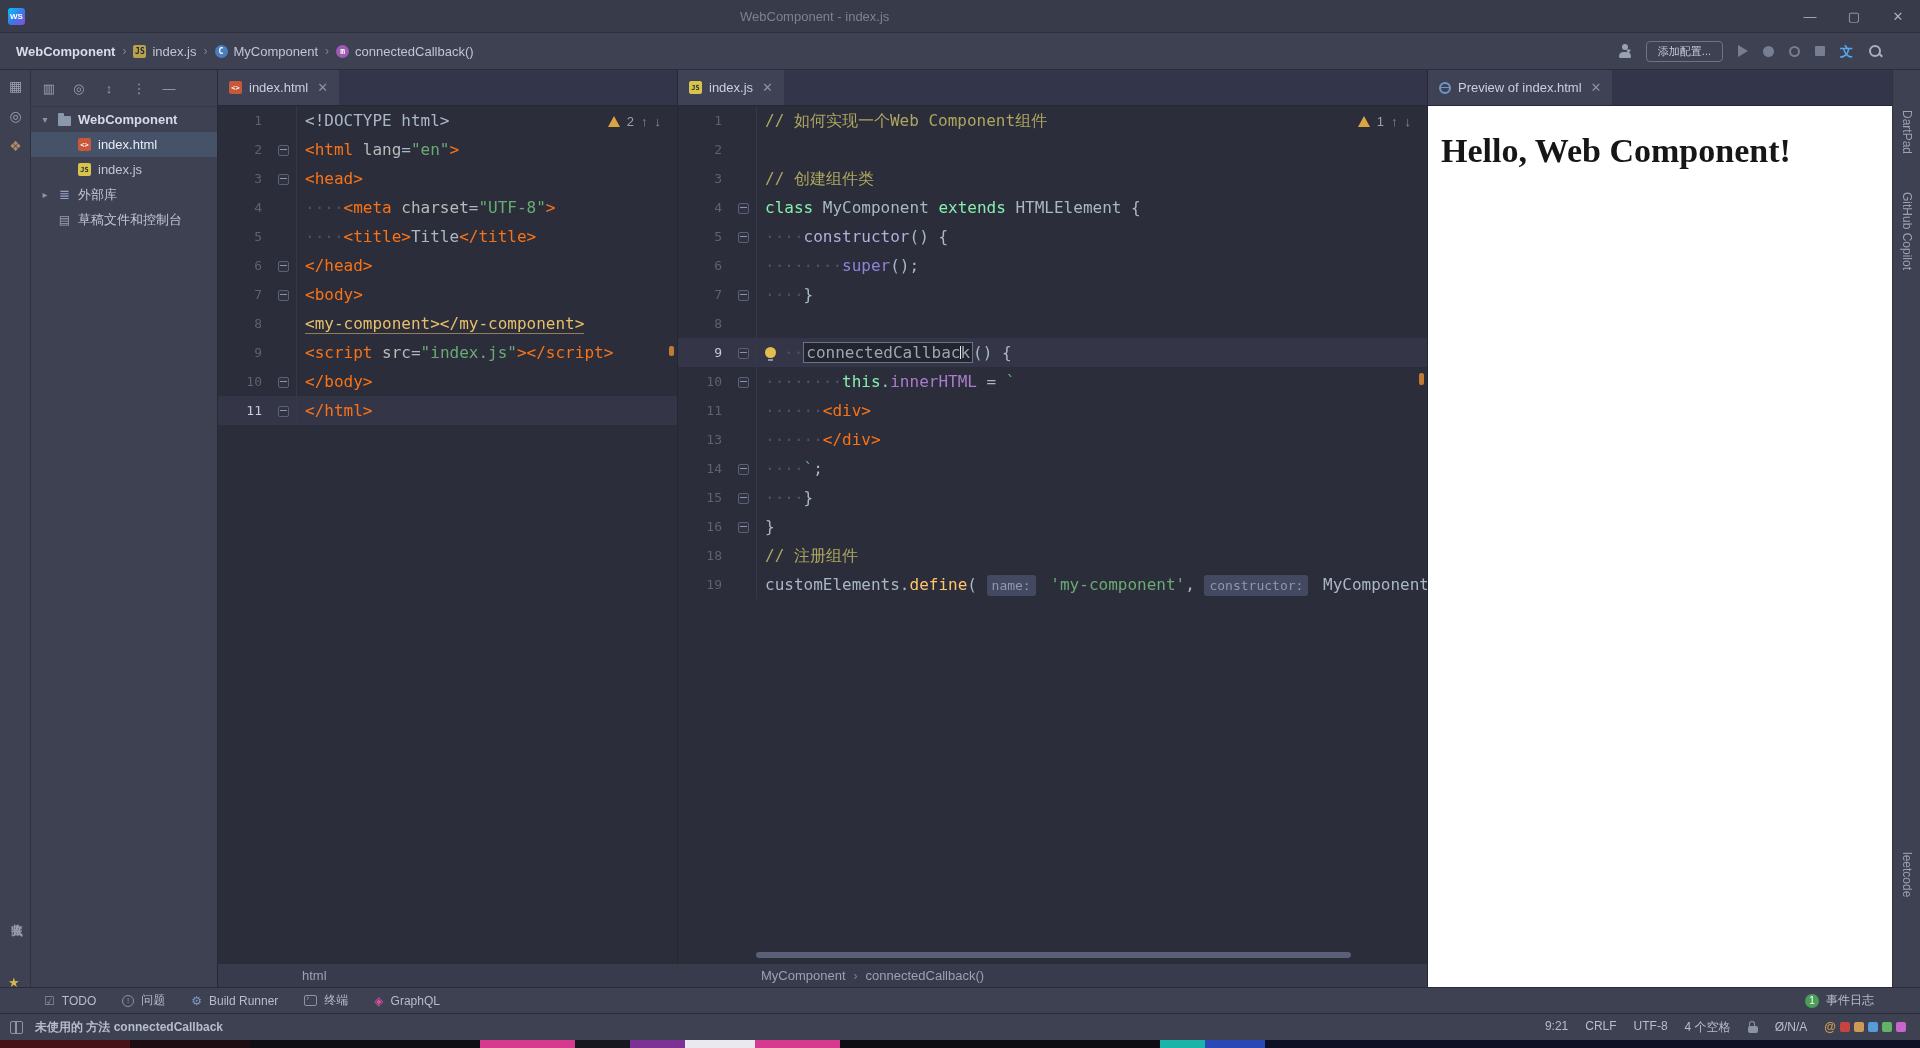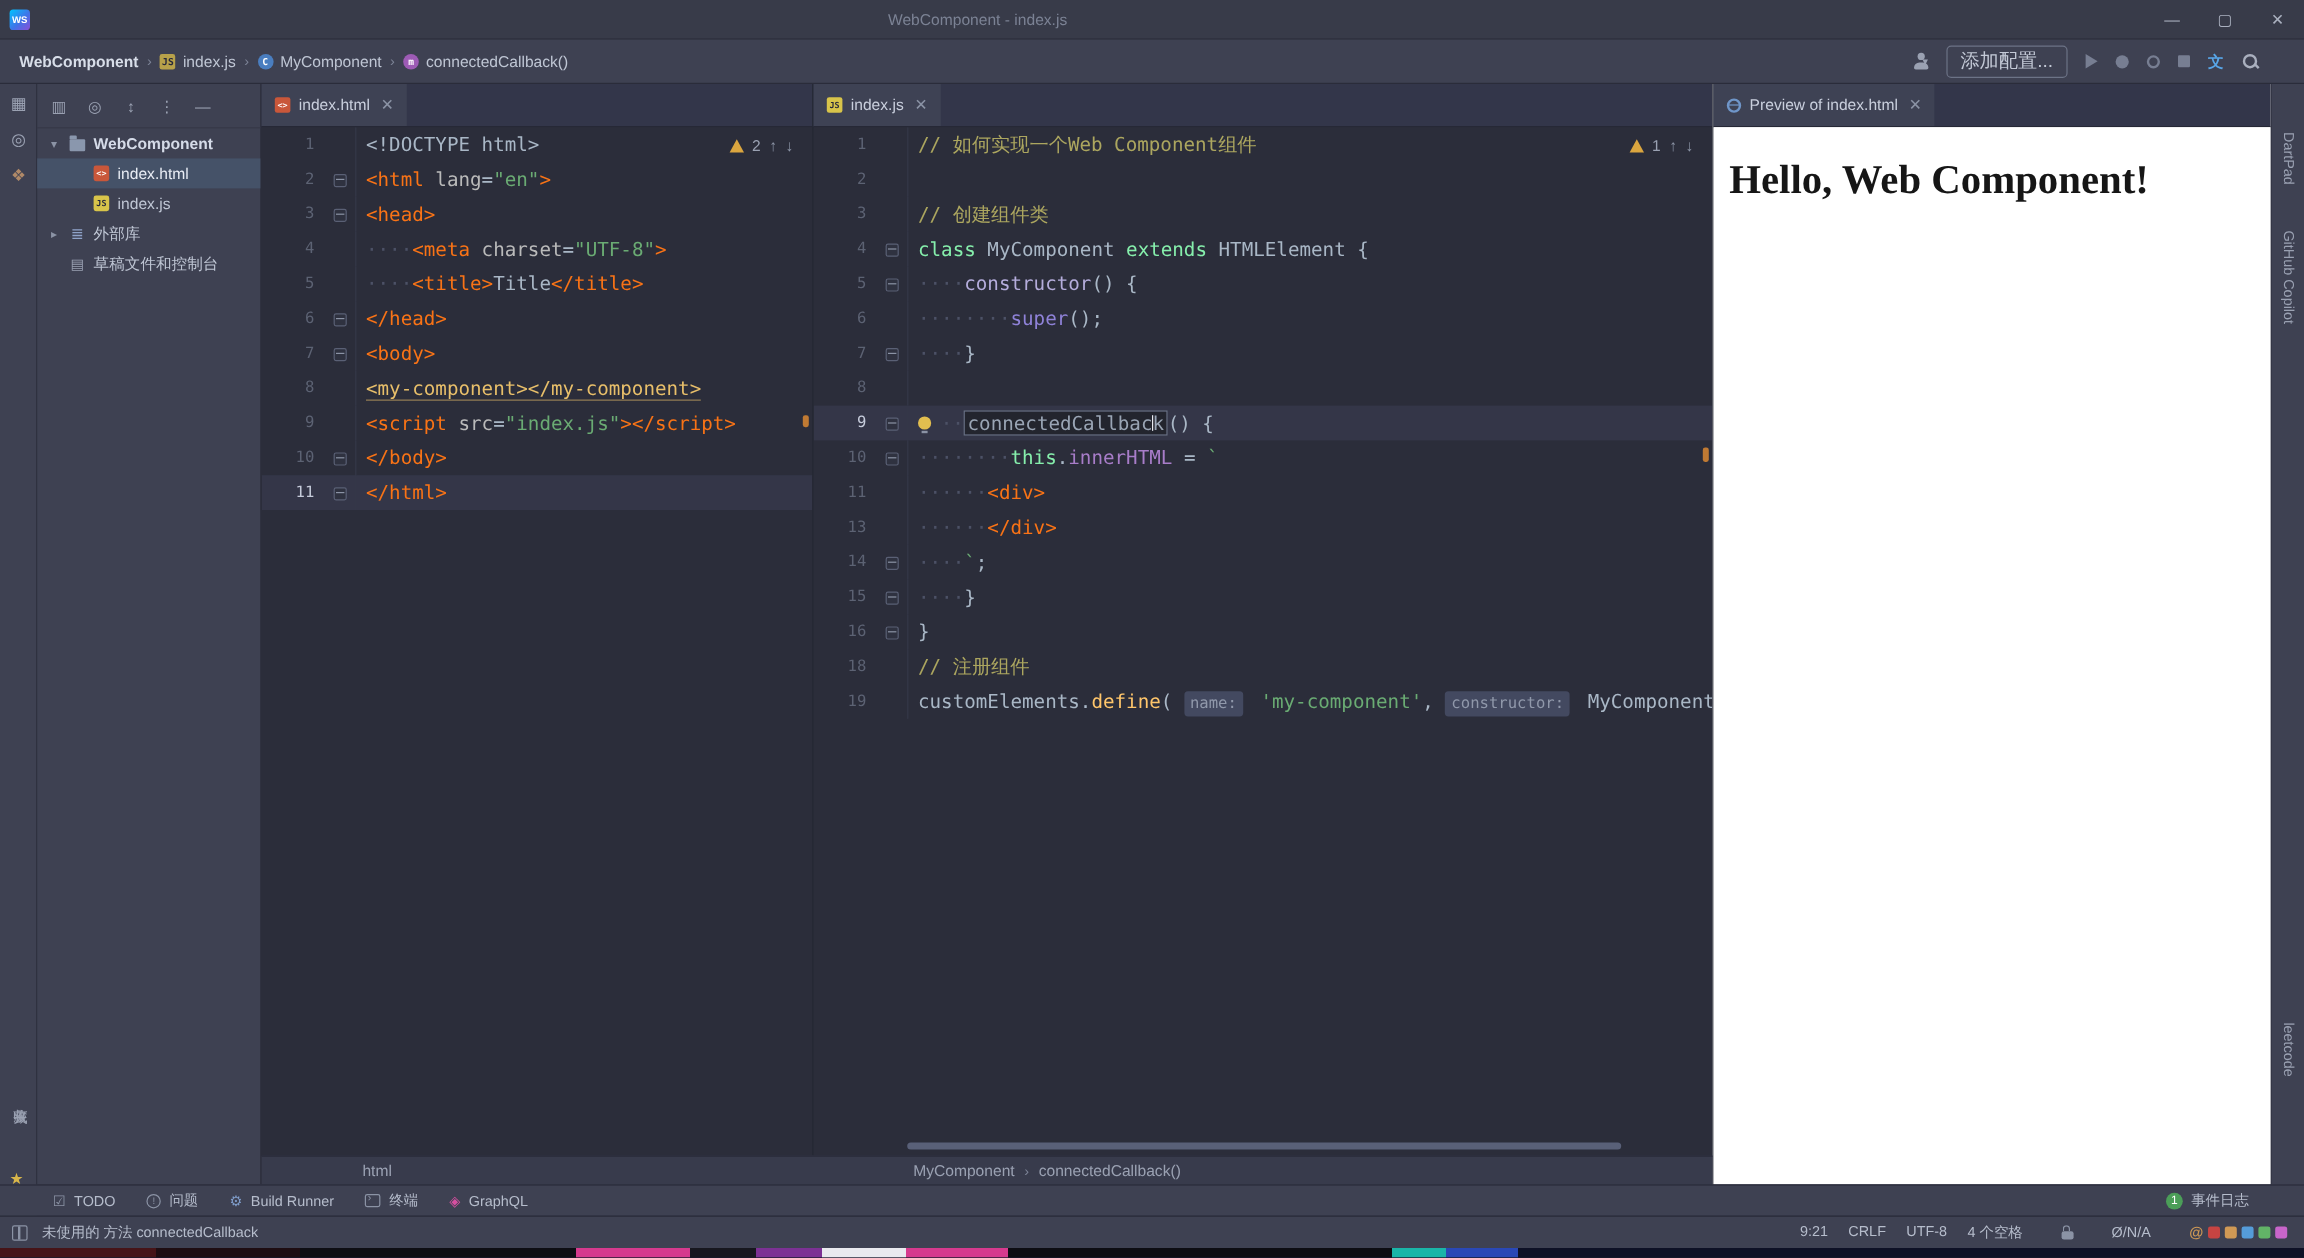--- a/index.html
+++ b/index.html
@@ -20,21 +20,21 @@
   #navbar{left:0;top:33px;width:1920px;height:37px;background:#3e4152;border-bottom:1px solid #2a2c3a;box-sizing:border-box;display:flex;align-items:center;font-size:13px;color:#bfc6d4;padding-left:16px;}
   #crumbs{display:flex;align-items:center;gap:7px;}
   .crumb{display:inline-flex;align-items:center;gap:6px;}
   .crumb-root{font-weight:bold;color:#d8dee9;}
   .crumb-sep{color:#7c8396;font-size:12px;}
   .cic{width:13px;height:13px;border-radius:50%;display:inline-flex;align-items:center;justify-content:center;font:bold 8px "DejaVu Sans Mono",monospace;color:#fff;flex:none;}
   .cic-js{border-radius:2px;background:#b7a14a;color:#26283a;}
   .cic-class{background:#4a7ec0;}
   .cic-method{background:#9d5bb5;}
   #nav-right{margin-left:auto;margin-right:38px;display:flex;align-items:center;gap:15px;}
-  #add-config-btn{border:1px solid #6c7386;border-radius:4px;padding:2px 11px;font-size:16px;color:#c3c9d6;background:transparent;}
+  #add-config-btn{border:1px solid #6c7386;border-radius:4px;padding:2px 11px;font-size:11px;color:#c3c9d6;background:transparent;}
   .ic-person{width:14px;height:14px;position:relative;}
   .ic-person::before{content:'';position:absolute;top:0;left:4px;width:6px;height:6px;border-radius:50%;background:#9aa1b2;}
   .ic-person::after{content:'';position:absolute;bottom:0;left:1px;width:12px;height:6px;border-radius:6px 6px 2px 2px;background:#9aa1b2;}
   .dd-caret{color:#9aa1b2;font-size:9px;margin-left:-9px;}
   .ic-play{width:0;height:0;border-left:10px solid #777e92;border-top:6px solid transparent;border-bottom:6px solid transparent;}
   .ic-bug{width:11px;height:11px;border-radius:50%;background:#777e92;}
   .ic-prof{width:11px;height:11px;border-radius:50%;border:2px solid #777e92;box-sizing:border-box;}
   .ic-stop{width:10px;height:10px;background:#777e92;border-radius:1px;}
   .ic-translate{color:#58a6e8;font-weight:bold;font-size:13px;line-height:1;}
   .ic-search{width:14px;height:14px;position:relative;}
@@ -127,24 +127,24 @@
   .tw-glyph.build{color:#7f9cc9;}
   .tw-glyph.graphql{color:#d64fa0;}
   .ic-problem{width:12px;height:12px;border-radius:50%;border:1.5px solid #8b93a5;color:#8b93a5;font-size:8px;display:inline-flex;align-items:center;justify-content:center;box-sizing:border-box;}
   .ic-term{width:13px;height:11px;border:1.5px solid #8b93a5;border-radius:2px;position:relative;box-sizing:border-box;}
   .ic-term::after{content:'›';position:absolute;left:1px;top:-3px;font-size:9px;color:#8b93a5;}
   #event-log{margin-left:auto;margin-right:46px;display:flex;align-items:center;gap:7px;}
   #event-badge{width:14px;height:14px;border-radius:50%;background:#4b9e58;color:#fff;font-size:10px;display:flex;align-items:center;justify-content:center;}
 
   
   #statusbar{left:0;top:1013px;width:1920px;height:27px;background:#3e4152;border-top:1px solid #2a2c3a;box-sizing:border-box;display:flex;align-items:center;font-size:12px;color:#b6bdcc;padding:0 14px 0 10px;}
-  #status-left{display:flex;align-items:center;gap:12px;}
+  #status-left{display:flex;align-items:center;gap:12px;font-weight:bold;}
   .ic-grid{width:13px;height:13px;border:1.5px solid #8b93a5;border-radius:2px;position:relative;box-sizing:border-box;}
   .ic-grid::after{content:'';position:absolute;left:4px;top:0;bottom:0;width:1.5px;background:#8b93a5;}
-  #status-right{margin-left:auto;display:flex;align-items:center;gap:32px;}
+  #status-right{margin-left:auto;display:flex;align-items:center;gap:17px;}
   .ic-lock{width:10px;height:7px;background:#8b93a5;border-radius:2px;position:relative;margin-top:5px;}
   .ic-lock::before{content:'';position:absolute;top:-5px;left:1px;width:6px;height:5px;border:1.5px solid #8b93a5;border-bottom:none;border-radius:3px 3px 0 0;box-sizing:border-box;}
   #watermark{display:flex;align-items:center;gap:4px;opacity:.9;}
   .wm{width:10px;height:10px;border-radius:2px;display:inline-block;}
   .wm-at{color:#e0a356;font-weight:bold;font-size:12px;}
 
   
   #taskbar{left:0;top:1040px;width:1920px;height:8px;display:flex;}
   #taskbar div{height:8px;}
 </style>

